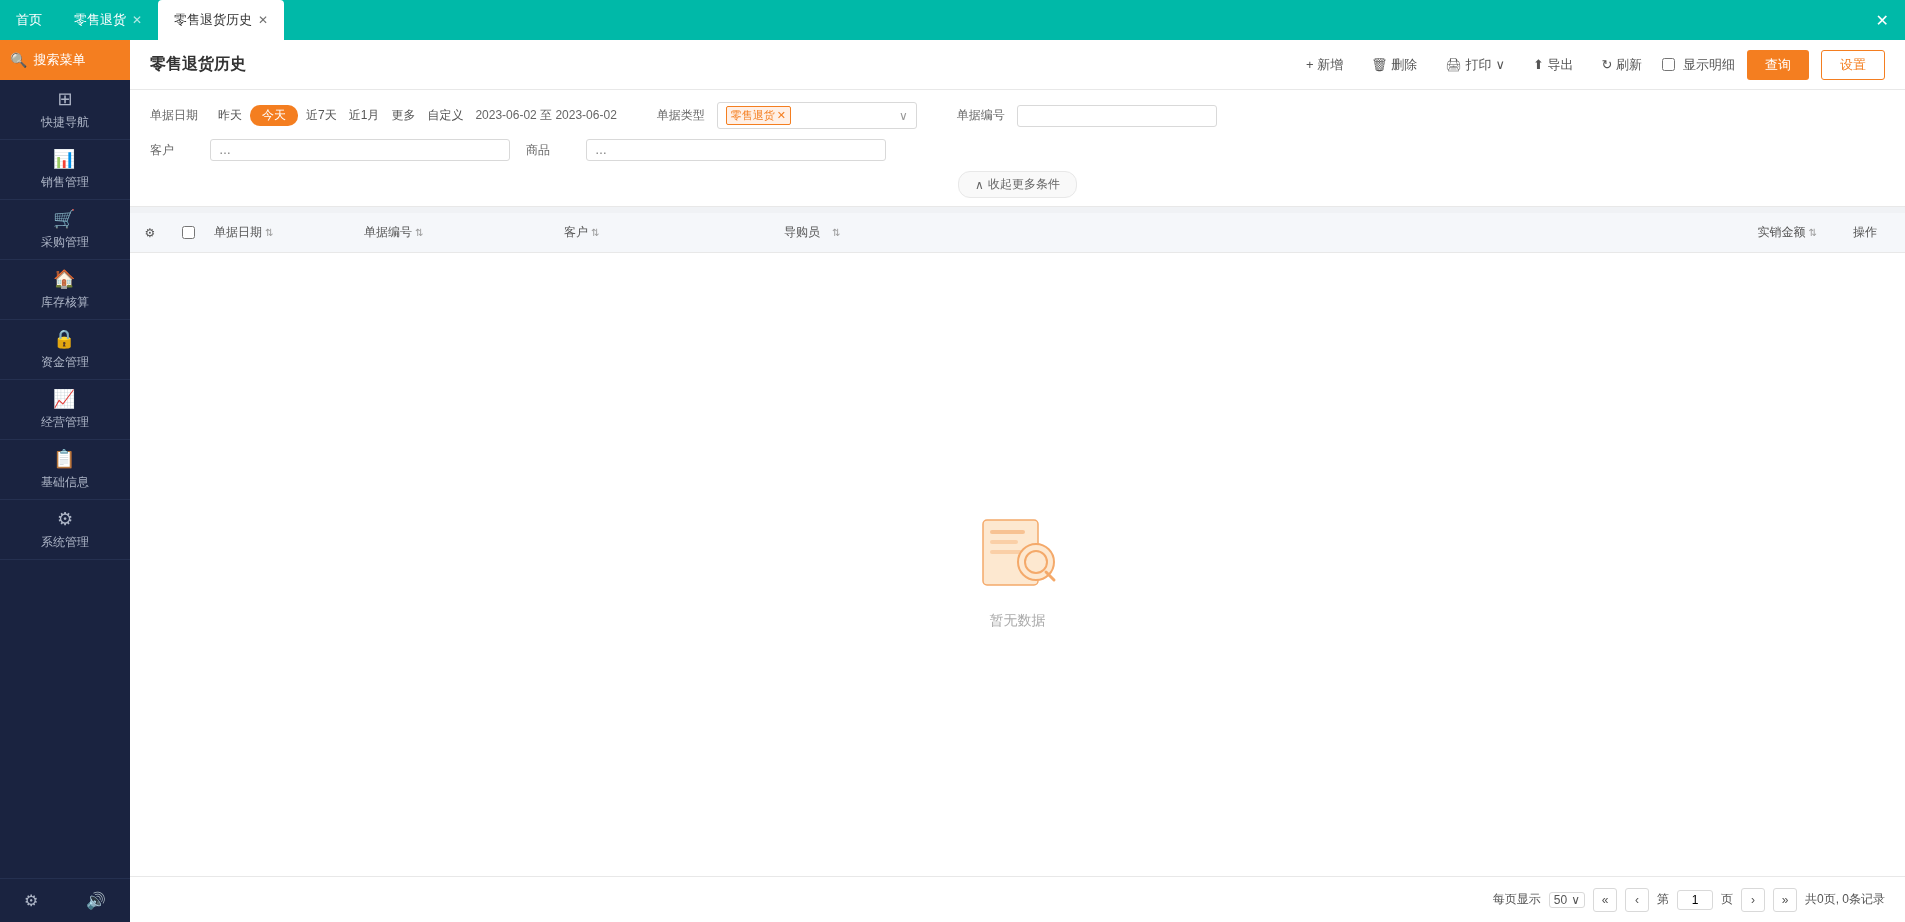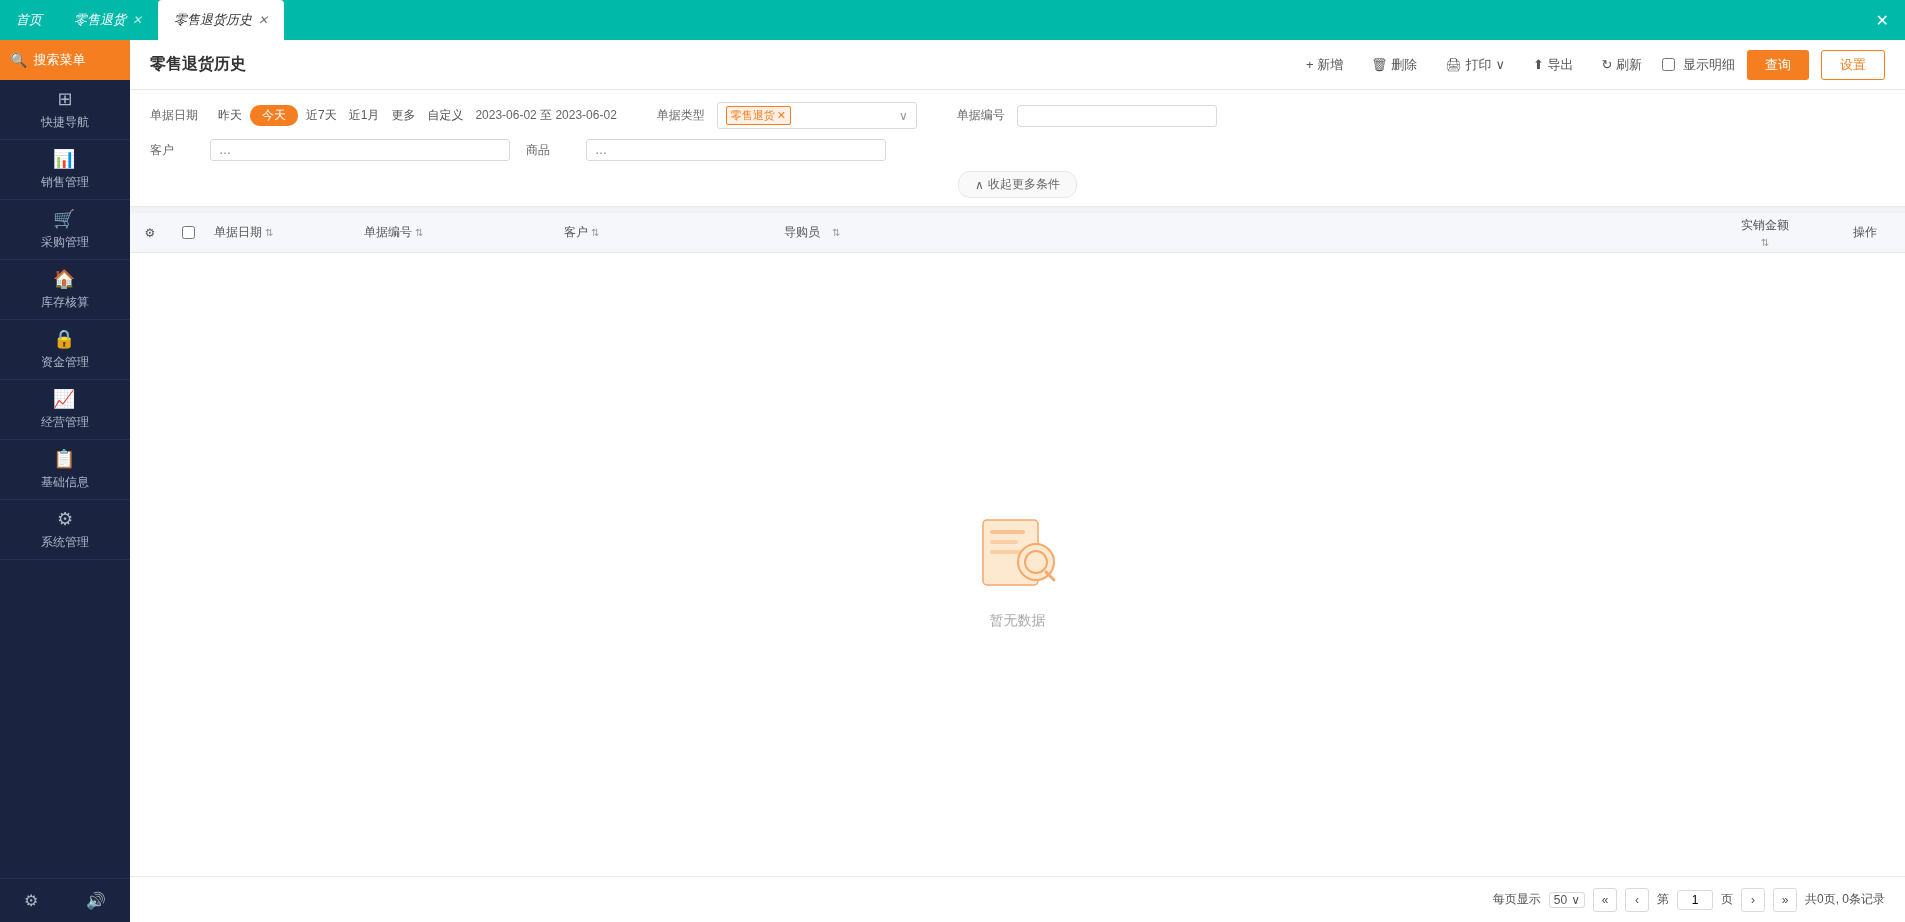--- a/index.html
+++ b/index.html
@@ -16,21 +16,20 @@
     .top-bar .tab {
       height: 40px;
       padding: 0 16px;
       display: flex;
       align-items: center;
       font-size: 13px;
       color: #fff;
       cursor: pointer;
       position: relative;
       white-space: nowrap;
-      font-style: italic;
     }
     .top-bar .tab.active {
       background: #fff;
       color: #333;
       border-radius: 4px 4px 0 0;
     }
     .top-bar .tab .close-icon {
       margin-left: 6px;
       font-size: 12px;
       cursor: pointer;
@@ -326,21 +325,21 @@
       gap: 3px;
       white-space: nowrap;
     }
     .th-gear { width: 40px; justify-content: center; }
     .th-check { width: 36px; justify-content: center; }
     .th-date { width: 150px; }
     .th-num { width: 200px; }
     .th-customer { width: 220px; }
     .th-guide { width: 200px; gap: 12px; }
     .th-flex { flex: 1; }
-    .th-amount { width: 120px; justify-content: flex-end; flex-direction: column; }
+    .th-amount { width: 120px; justify-content: flex-end; }
     .th-op { width: 80px; justify-content: center; }
     .sort-icon { font-size: 10px; color: #999; }
 
     .table-body {
       flex: 1;
       display: flex;
       flex-direction: column;
       align-items: center;
       justify-content: center;
     }

